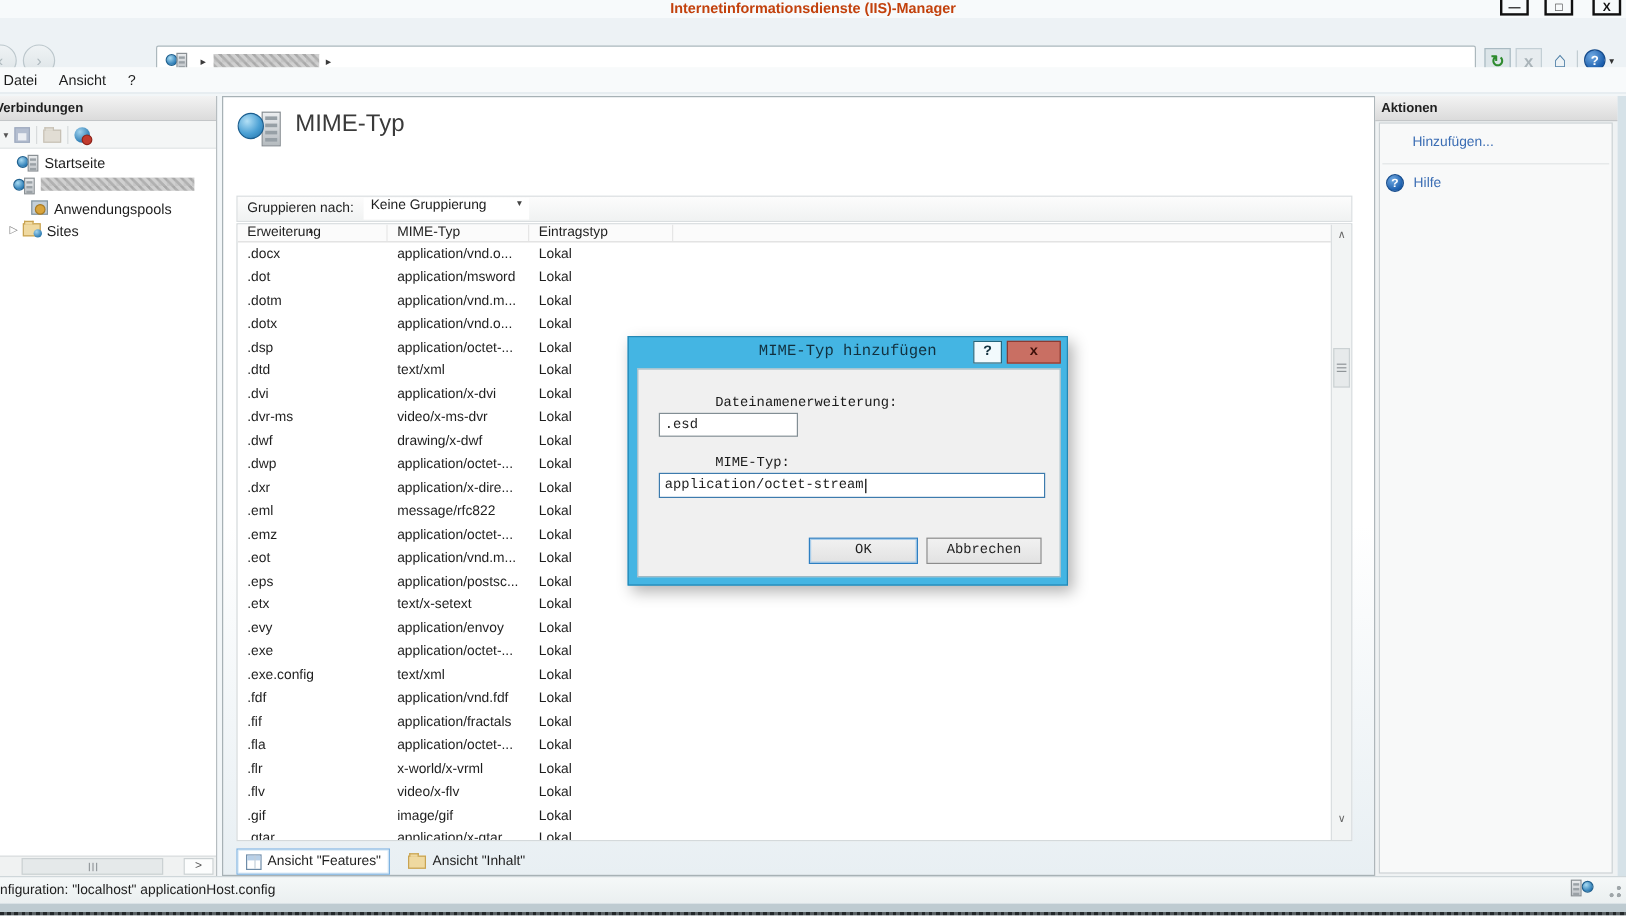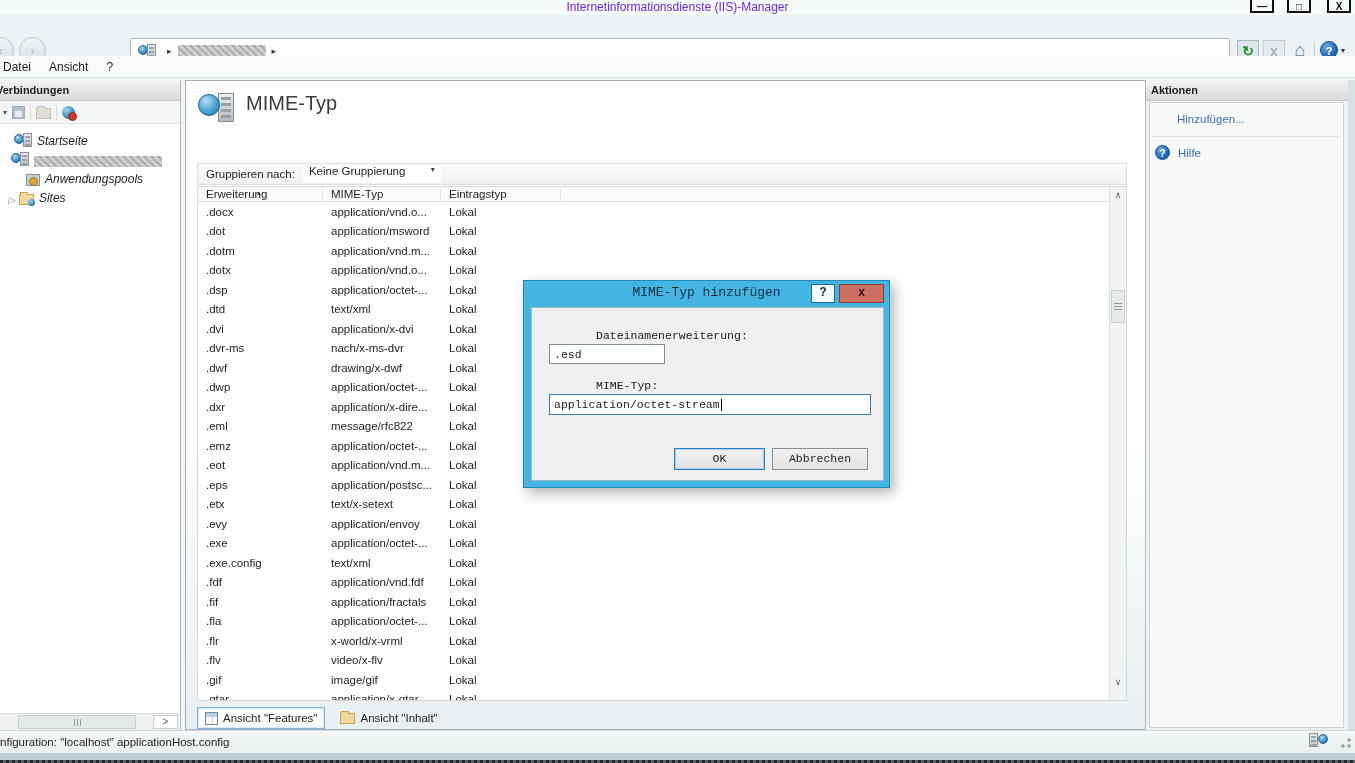--- a/index.html
+++ b/index.html
@@ -2,21 +2,21 @@
 <html><head>
 <meta charset="utf-8">
 <style>
   * { margin:0; padding:0; box-sizing:border-box; }
   html,body { width:1355px; height:763px; overflow:hidden; }
   body { font-family:"Liberation Sans", sans-serif; background:#F2F6F8; position:relative; color:#1E1E1E; }
   .abs { position:absolute; }
 
   
   .titlebar { left:0; top:0; width:1355px; height:15px; background:#F7FAFB; text-align:center;
-              font-size:12px; line-height:14px; color:#6d28d9; }
+              font-size:12px; line-height:14px; color:#c2410c;font-weight:bold; }
   .winbtn { top:-9px; width:24px; height:22px; border:2px solid #101010; background:transparent;
             font-size:10px; font-weight:bold; text-align:center; line-height:28px; color:#101010; }
   .addressrow { left:0; top:15px; width:1355px; height:41px; background:#EDF2F5; }
   .navcircle { top:22px; width:27px; height:27px; border-radius:50%; border:1px solid #BCC7CC;
                background:linear-gradient(#EFF3F5,#DCE3E6); color:#AEB9BE; text-align:center; line-height:25px; font-size:13px;}
   .addressbar { left:130px; top:23px; width:1100px; height:26px; background:#fff; border:1px solid #ACB8BD;
                 border-radius:2px; display:flex; align-items:center; font-size:11px; }
   .crumb-arrow { color:#3A3A3A; font-size:9px; margin:0 6px; }
   .mosaic { background:linear-gradient(45deg,#c6c6c6 25%, #b1b1b1 25% 50%, #d0d0d0 50% 75%, #a9a9a9 75%);
             background-size:7px 7px; }
@@ -39,21 +39,21 @@
   .lefttoolbar { height:23px; background:#F4F6F6; border-bottom:1px solid #E2E5E6; display:flex; align-items:center; padding-left:3px; gap:5px;}
   .icon-caret { font-size:8px; color:#555; }
   .icon-floppy { width:13px; height:13px; background:#9FACC4; border:1px solid #8391AC; position:relative; opacity:.75;}
   .icon-floppy::after { content:""; position:absolute; left:2px; bottom:1px; width:7px; height:6px; background:#E8ECF2; }
   .vline { width:1px; height:15px; background:#D8DBDC; }
   .icon-folder-g { width:15px; height:11px; background:#DDD8CC; border:1px solid #BCB5A6; position:relative; opacity:.8; margin-top:2px;}
   .icon-folder-g::before { content:""; position:absolute; top:-3px; left:0; width:6px; height:2px; background:#DDD8CC; border:1px solid #BCB5A6; border-bottom:none;}
   .icon-globe-x { width:13px; height:13px; border-radius:50%; background:radial-gradient(circle at 35% 30%, #9FD2EE, #2E7DB4 70%); position:relative;}
   .icon-globe-x::after { content:""; position:absolute; right:-2px; bottom:-2px; width:7px; height:7px; border-radius:50%; background:#C23B2E; border:1px solid #8E241A;}
   .tree { position:relative; font-size:12px; }
-  .treeitem { position:absolute; height:19px; display:flex; align-items:flex-end; white-space:nowrap;font-style:italic; }
+  .treeitem { position:absolute; height:19px; display:flex; align-items:flex-start; white-space:nowrap; }
   .expander { font-size:9px; color:#808080; margin-right:4px; }
   .srv { position:relative; width:18px; height:15px; margin-right:5px; }
   .srv .tower { position:absolute; right:0; top:0; width:9px; height:14px; background:linear-gradient(#E9EBED,#BDC2C6); border:1px solid #8A9094; }
   .srv .tower i { display:block; height:2px; margin:2px 1px 0 1px; background:#9AA1A6; }
   .srv .globe { position:absolute; left:0; top:1px; width:10px; height:10px; border-radius:50%;
                 background:radial-gradient(circle at 35% 30%, #A9DBF2, #2F7FB8 70%); border:1px solid #20618F;}
   .icon-apppool { width:14px; height:12px; background:#C3CFD8; border:1px solid #84959F; position:relative; margin-right:5px;}
   .icon-apppool::after { content:""; position:absolute; left:2px; top:2px; width:7px; height:7px; border-radius:50%; background:#D9A43C; border:1px solid #A87B24;}
   .icon-sites { width:15px; height:11px; background:#EFD9A0; border:1px solid #C8A352; position:relative; margin-right:5px;}
   .icon-sites::before { content:""; position:absolute; top:-3px; left:0; width:6px; height:2px; background:#EFD9A0; border:1px solid #C8A352; border-bottom:none;}
@@ -310,21 +310,21 @@
             <div class="tcell c1">text/xml</div>
             <div class="tcell c2">Lokal</div>
           </div>
           <div class="trow">
             <div class="tcell c0">.dvi</div>
             <div class="tcell c1">application/x-dvi</div>
             <div class="tcell c2">Lokal</div>
           </div>
           <div class="trow">
             <div class="tcell c0">.dvr-ms</div>
-            <div class="tcell c1">nach/x-ms-dvr</div>
+            <div class="tcell c1">video/x-ms-dvr</div>
             <div class="tcell c2">Lokal</div>
           </div>
           <div class="trow">
             <div class="tcell c0">.dwf</div>
             <div class="tcell c1">drawing/x-dwf</div>
             <div class="tcell c2">Lokal</div>
           </div>
           <div class="trow">
             <div class="tcell c0">.dwp</div>
             <div class="tcell c1">application/octet-...</div>

